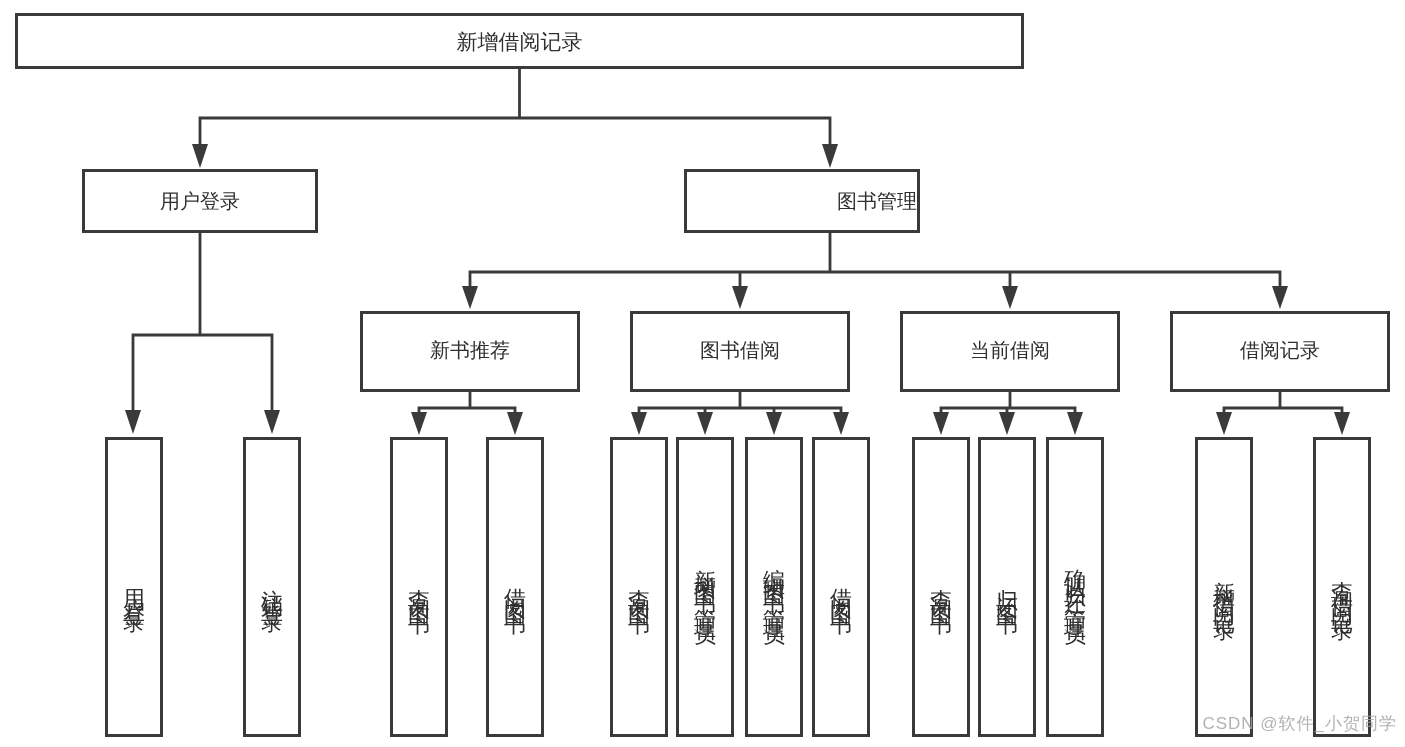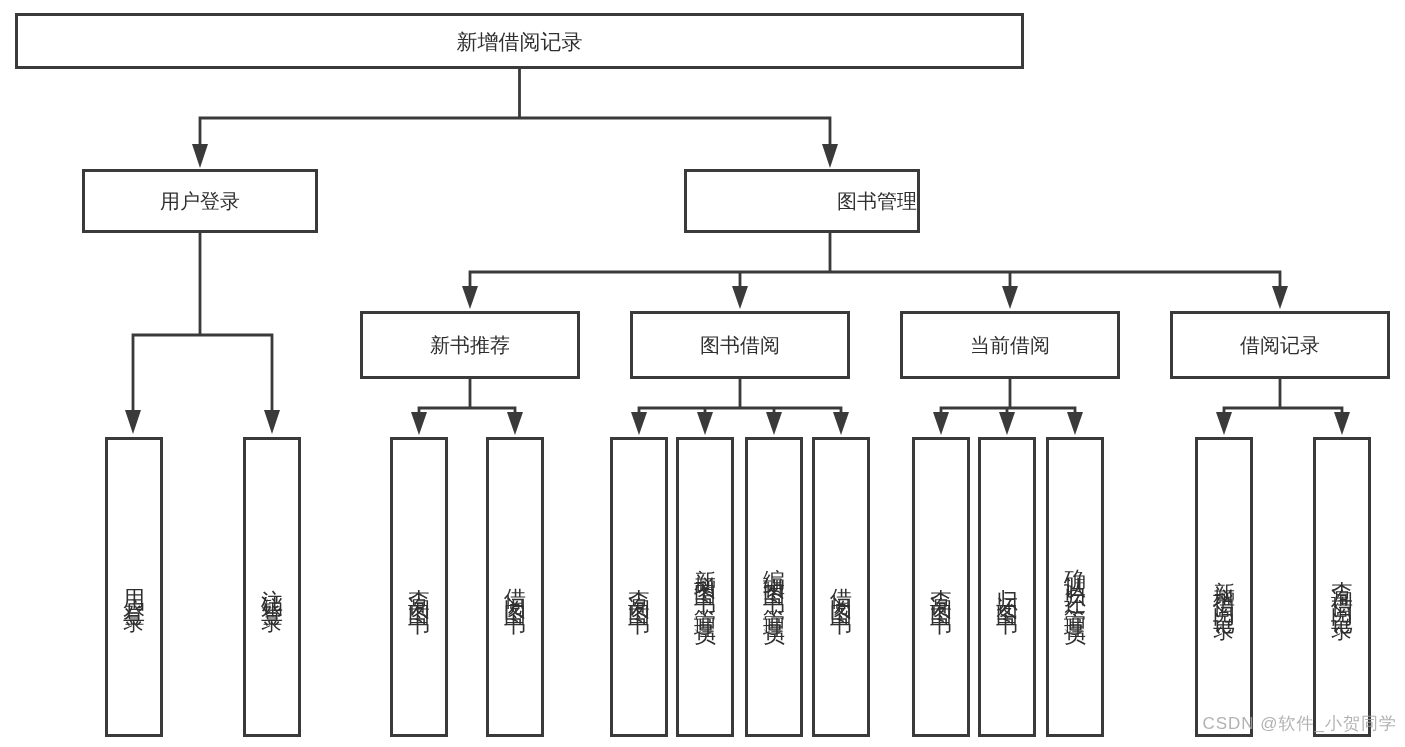--- a/index.html
+++ b/index.html
@@ -41,21 +41,21 @@
     align-items:center;
     justify-content:center;
     color:var(--text);
   }
   .box .lbl{
     white-space:nowrap;
     line-height:1;
   }
   .root-box{left:15px;top:13px;width:1009px;height:56px;font-size:21px;}
   .lv2{top:169px;width:236px;height:64px;font-size:20px;}
-  .lv3{top:311px;width:220px;height:68px;font-size:20px;}
+  .lv3{top:311px;width:220px;height:81px;font-size:20px;font-family:Liberation Mono, monospace;}
   .leaf{top:437px;width:58px;height:300px;font-size:22px;}
   .leaf .lbl{
     writing-mode:vertical-rl;
     text-orientation:mixed;
     letter-spacing:8px;
     line-height:1;
   }
   .watermark{
     position:absolute;
     right:8px;

